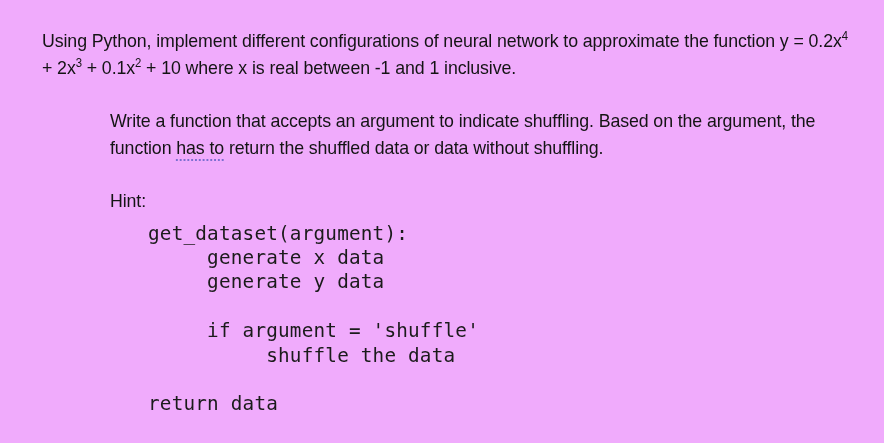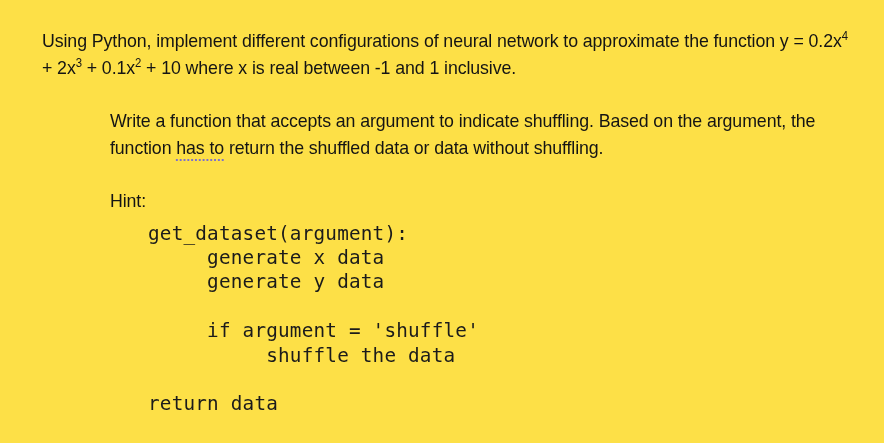--- a/index.html
+++ b/index.html
@@ -13,21 +13,21 @@
     position: relative;
     overflow: hidden;
     font-family: "Liberation Sans", sans-serif;
     color: #000000;
     -webkit-font-smoothing: antialiased;
   }
 
   .page {
     position: absolute;
     inset: 0;
-    background: #fde047;
+    background: #f0abfc;
     padding-left: 12px;
   }
 
   
   .prose {
     position: absolute;
     font-family: "Liberation Sans", sans-serif;
     font-size: 18.6px;
     line-height: 27px;
     color: #141414;

